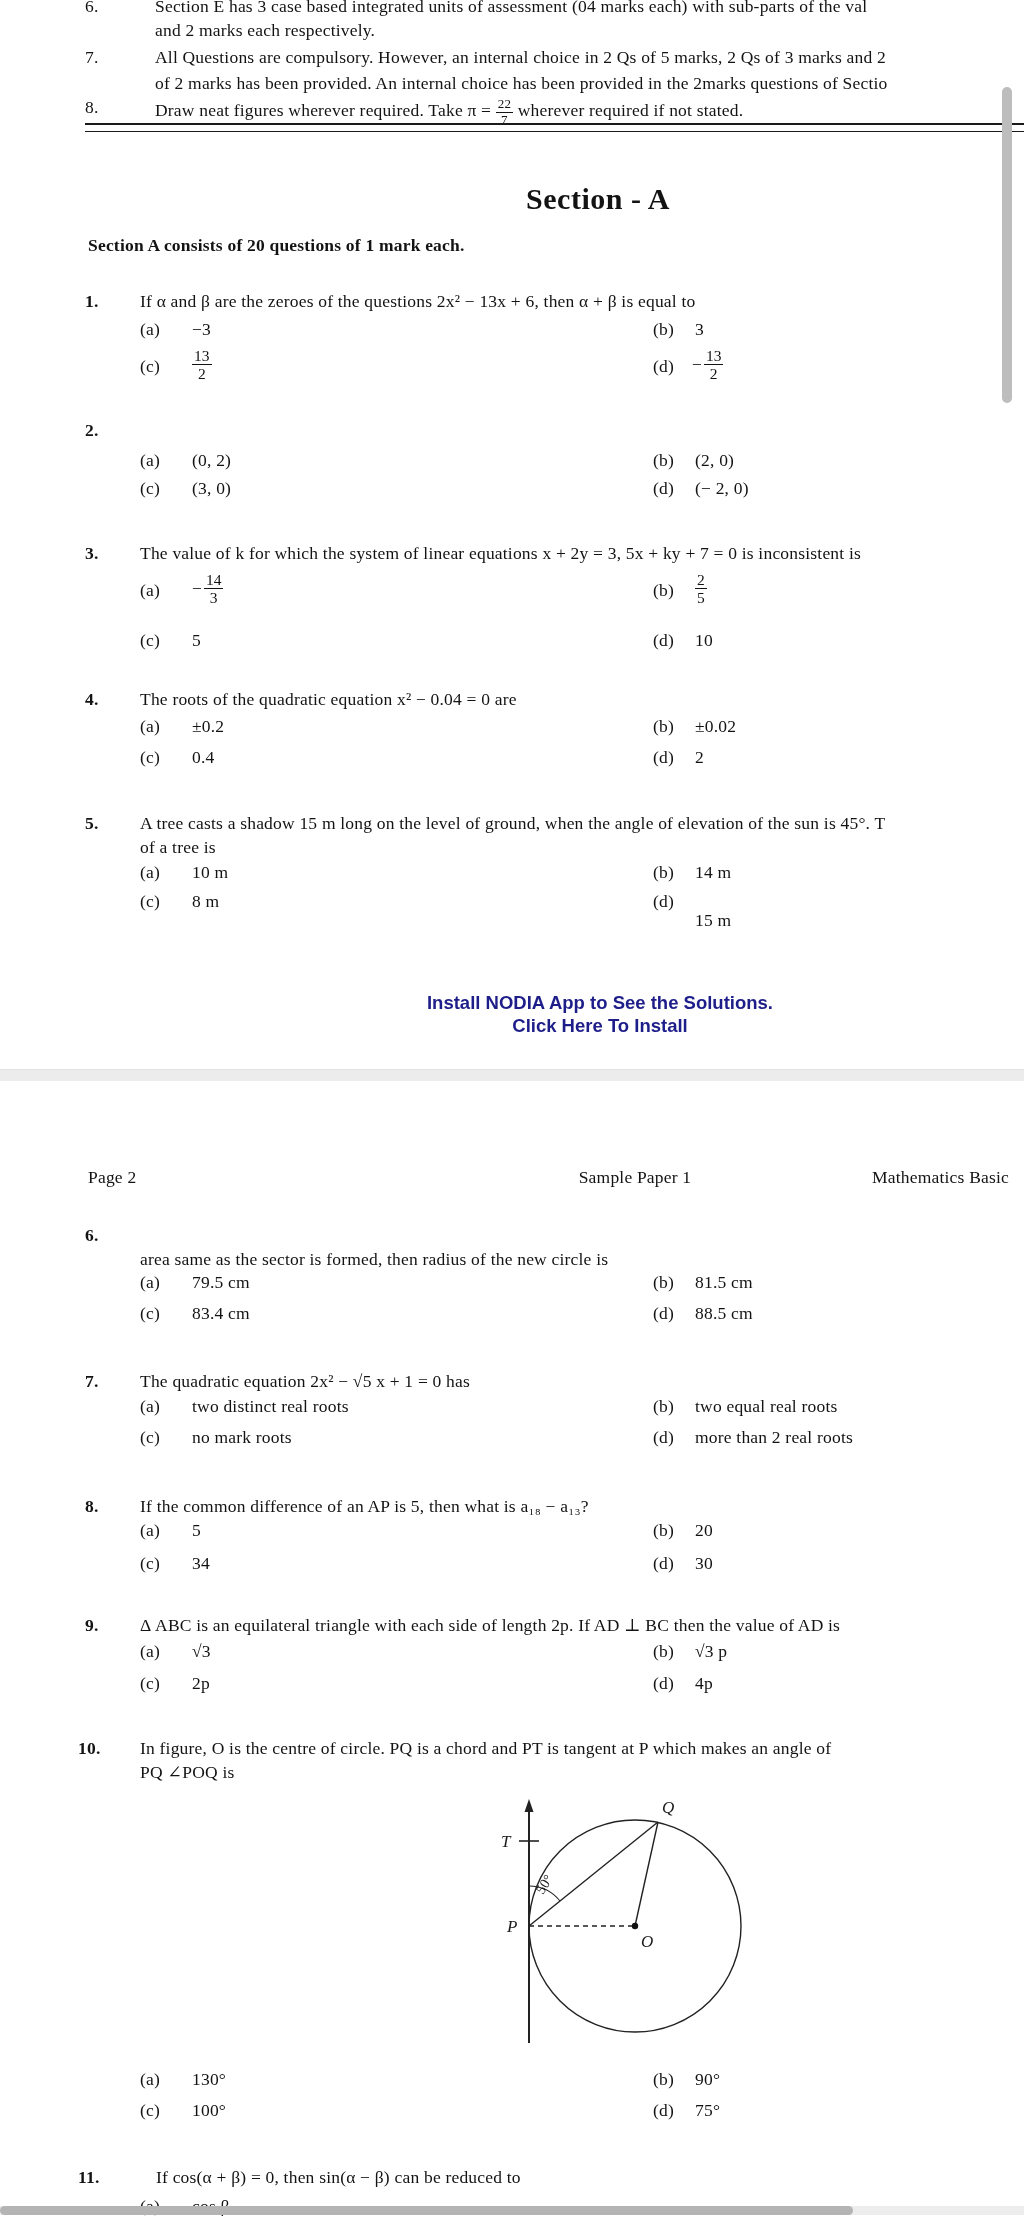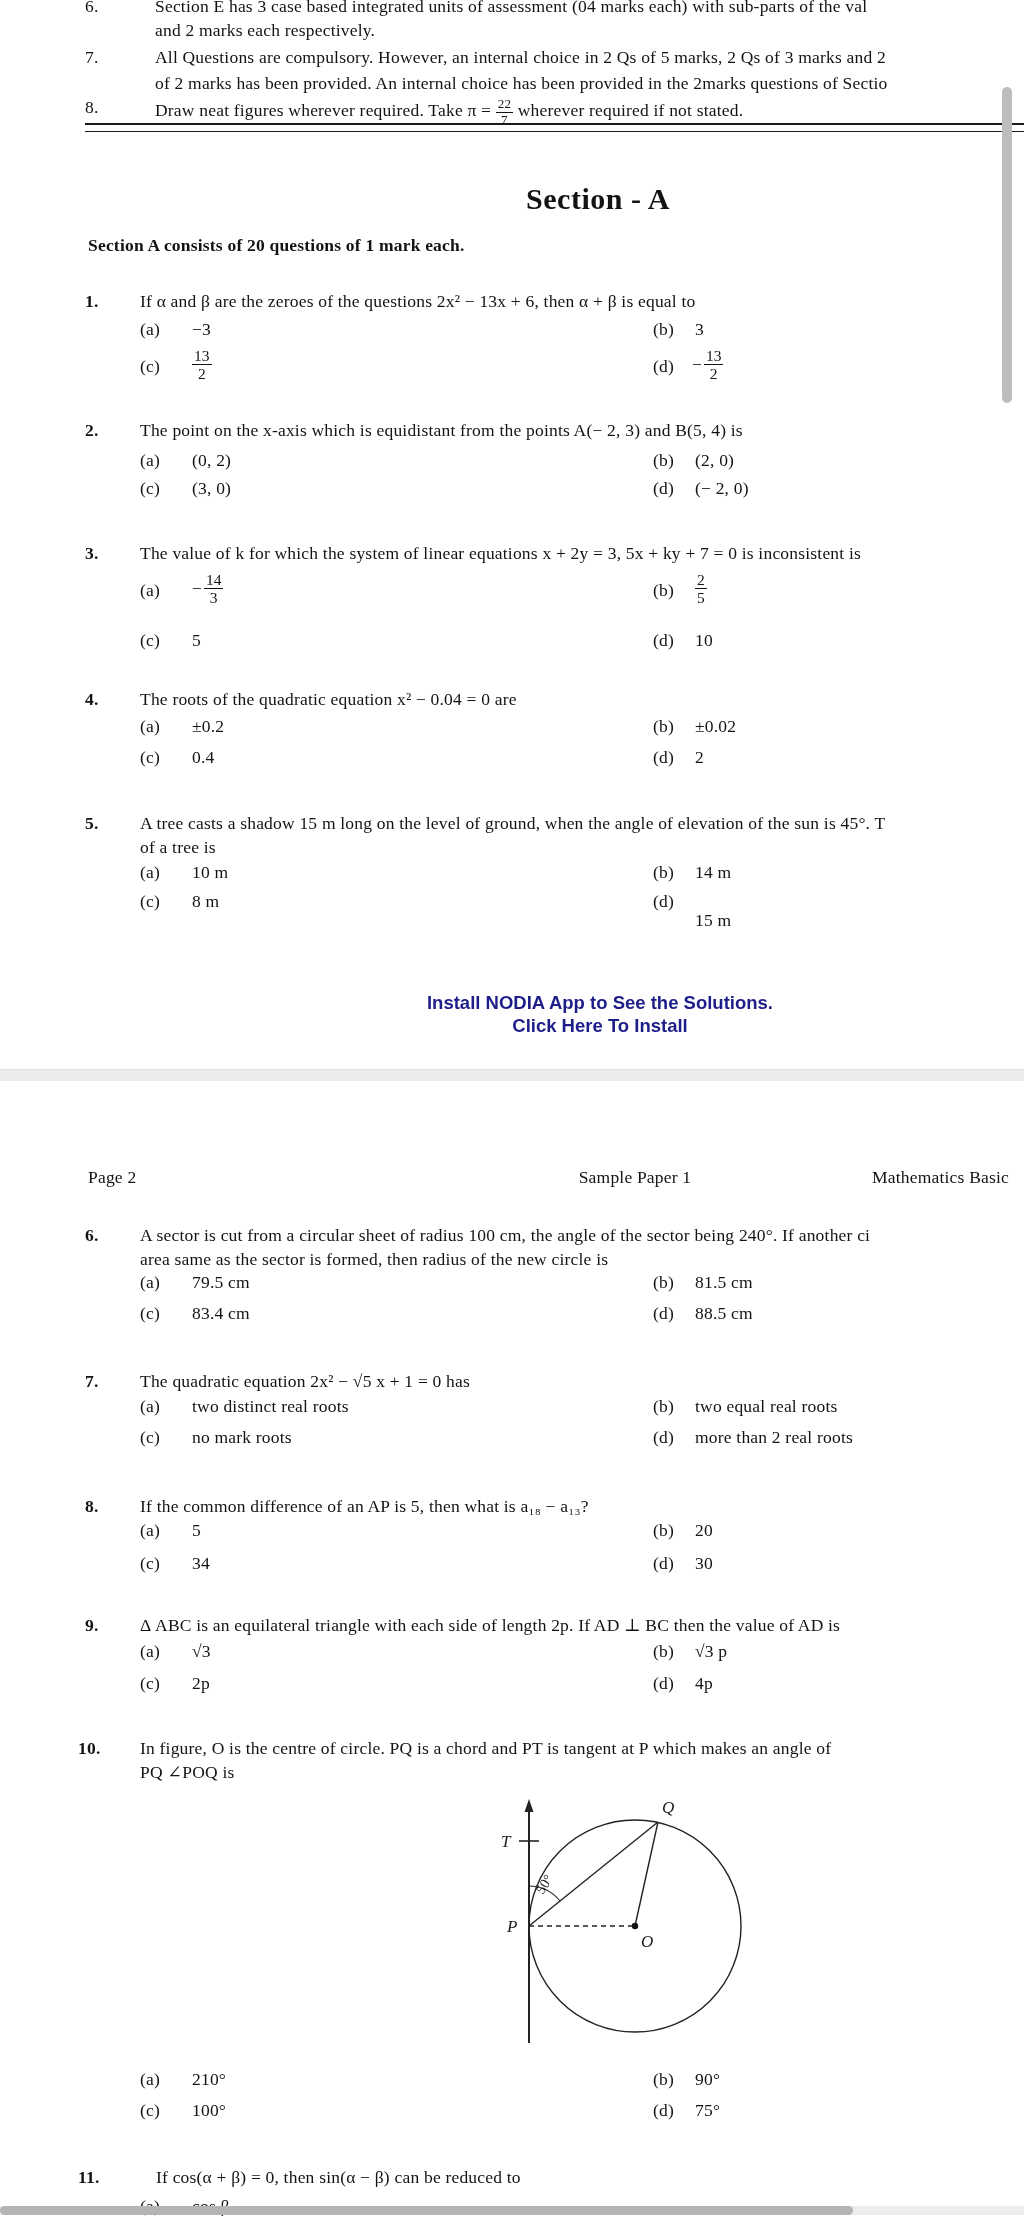--- a/index.html
+++ b/index.html
@@ -69,21 +69,20 @@
   </div>
   <div class="ln" style="left:653px;top:356px">(d)</div>
   <div class="fr-row" style="left:692px;top:347px">
     <span class="mpre">−</span><span class="frac">
         <span class="num">13</span>
         <span class="den">2</span>
       </span>
   </div>
 
   <div class="ln qnum" style="left:85px;top:420px">2.</div>
-  <div class="ln" style="left:140px;top:420px">The point on the x-axis which is equidistant from the points A(− 2, 3) and B(5, 4) is</div>
   <div class="ln" style="left:140px;top:450px">(a)</div>
   <div class="ln" style="left:192px;top:450px">(0, 2)</div>
   <div class="ln" style="left:653px;top:450px">(b)</div>
   <div class="ln" style="left:695px;top:450px">(2, 0)</div>
   <div class="ln" style="left:140px;top:478px">(c)</div>
   <div class="ln" style="left:192px;top:478px">(3, 0)</div>
   <div class="ln" style="left:653px;top:478px">(d)</div>
   <div class="ln" style="left:695px;top:478px">(− 2, 0)</div>
 
   <div class="ln qnum" style="left:85px;top:543px">3.</div>
@@ -133,21 +132,20 @@
   <div class="banner" style="top:993px">Install NODIA App to See the Solutions.</div>
   <div class="banner" style="top:1016px">Click Here To Install</div>
 
   <div class="band" style="top:1069px"></div>
 
   <div class="ln" style="left:88px;top:1167px">Page 2</div>
   <div class="ln" style="left:485px;top:1167px;width:300px;text-align:center">Sample Paper 1</div>
   <div class="ln" style="left:872px;top:1167px">Mathematics Basic</div>
 
   <div class="ln qnum" style="left:85px;top:1225px">6.</div>
-  <div class="ln" style="left:140px;top:1225px">A sector is cut from a circular sheet of radius 100 cm, the angle of the sector being 240°. If another ci</div>
   <div class="ln" style="left:140px;top:1249px">area same as the sector is formed, then radius of the new circle is</div>
   <div class="ln" style="left:140px;top:1272px">(a)</div>
   <div class="ln" style="left:192px;top:1272px">79.5 cm</div>
   <div class="ln" style="left:653px;top:1272px">(b)</div>
   <div class="ln" style="left:695px;top:1272px">81.5 cm</div>
   <div class="ln" style="left:140px;top:1303px">(c)</div>
   <div class="ln" style="left:192px;top:1303px">83.4 cm</div>
   <div class="ln" style="left:653px;top:1303px">(d)</div>
   <div class="ln" style="left:695px;top:1303px">88.5 cm</div>
 
@@ -199,21 +197,21 @@
     <path d="M 64 91 A 40 40 0 0 1 95 106" fill="none" stroke="#222" stroke-width="1.1"></path>
     <circle cx="170" cy="131" r="3.2" fill="#111"></circle>
     <text x="36" y="52">T</text>
     <text x="42" y="137">P</text>
     <text x="197" y="18">Q</text>
     <text x="176" y="152">O</text>
     <text class="deg" transform="translate(78,100) rotate(-58)">50°</text>
   </svg>
 
   <div class="ln" style="left:140px;top:2069px">(a)</div>
-  <div class="ln" style="left:192px;top:2069px">210°</div>
+  <div class="ln" style="left:192px;top:2069px">130°</div>
   <div class="ln" style="left:653px;top:2069px">(b)</div>
   <div class="ln" style="left:695px;top:2069px">90°</div>
   <div class="ln" style="left:140px;top:2100px">(c)</div>
   <div class="ln" style="left:192px;top:2100px">100°</div>
   <div class="ln" style="left:653px;top:2100px">(d)</div>
   <div class="ln" style="left:695px;top:2100px">75°</div>
 
   <div class="ln qnum" style="left:78px;top:2167px">11.</div>
   <div class="ln" style="left:156px;top:2167px">If cos(α + β) = 0, then sin(α − β) can be reduced to</div>
   <div class="ln" style="left:140px;top:2196px">(a)</div>

